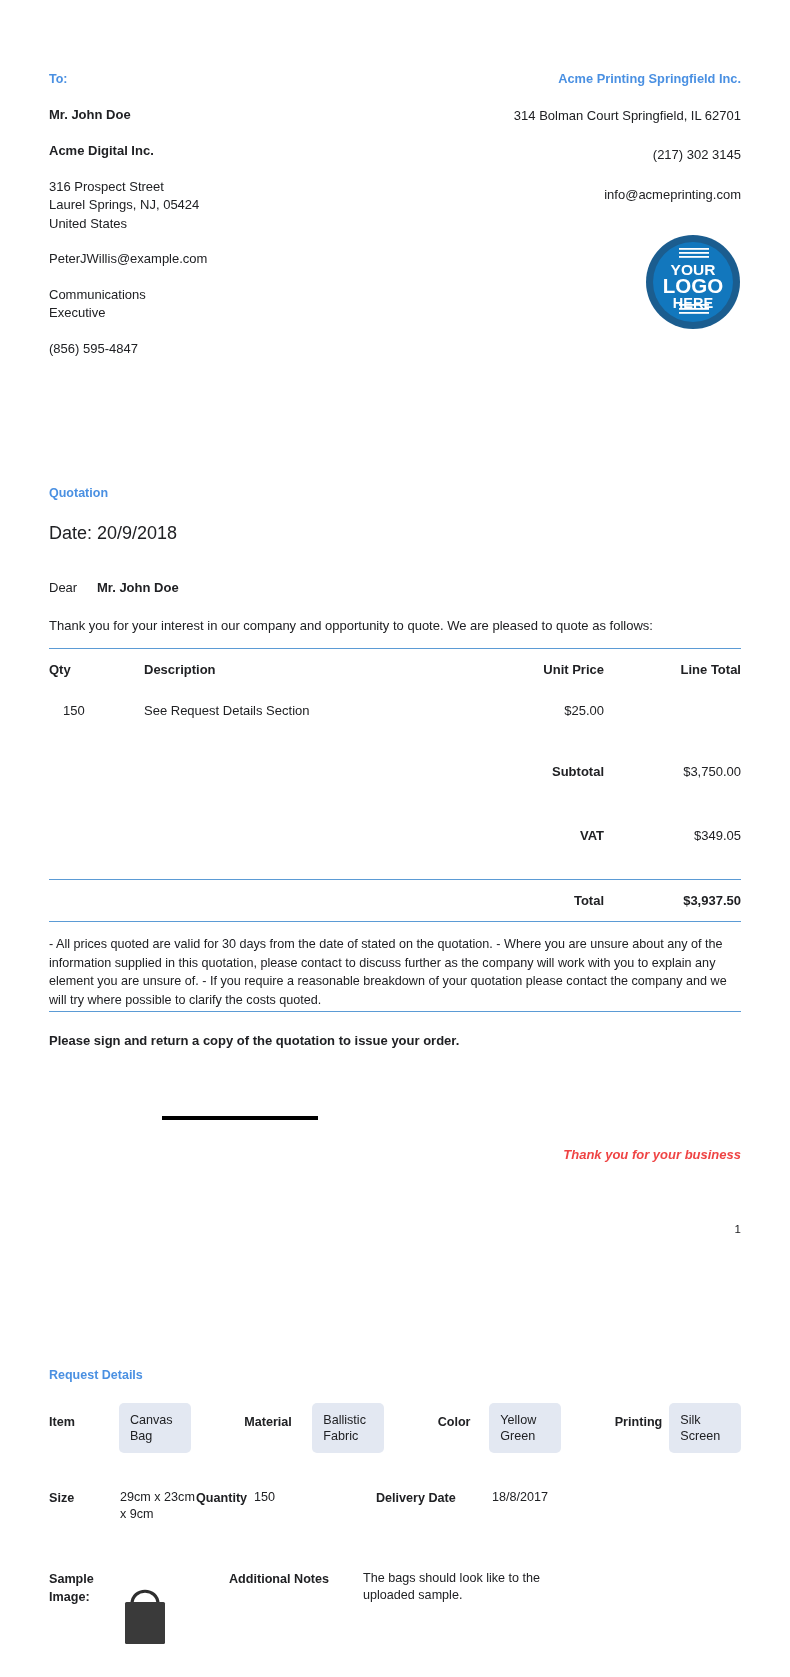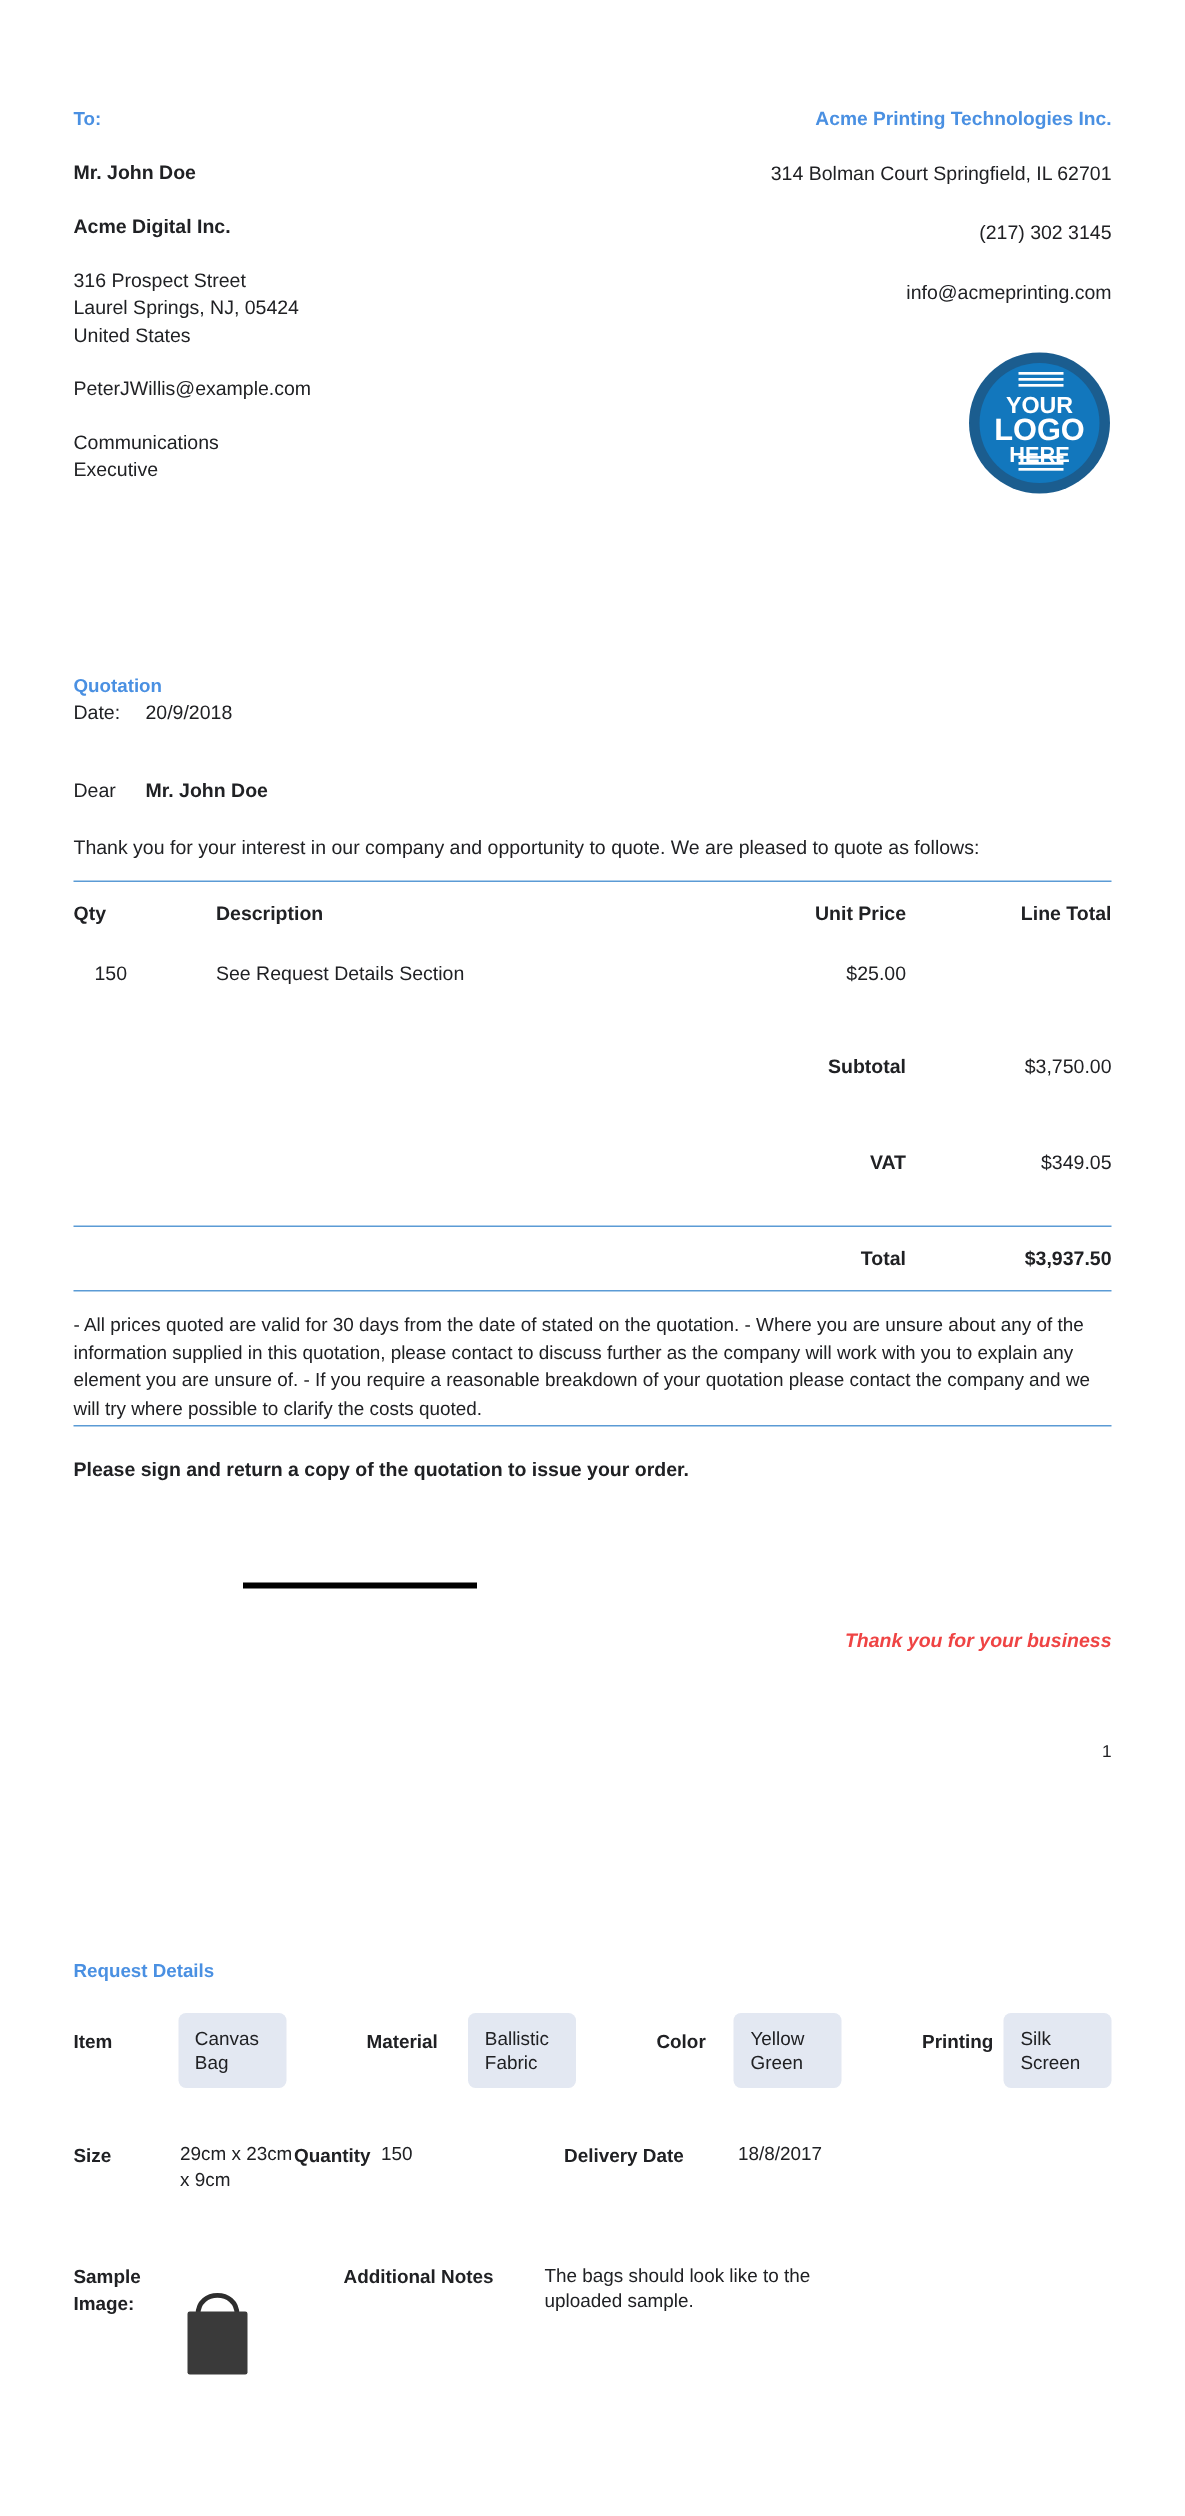--- a/index.html
+++ b/index.html
@@ -75,21 +75,22 @@
   }
 
   
   .section-title {
     color: #4a90e2;
     font-weight: bold;
     font-size: 12.5px;
   }
   .quotation-head { margin-top: 108px; }
   .date-row {
-    font-size: 13px;
+    margin-top: 18px;
+    font-size: 18px;
     display: flex;
   }
   .date-row .k { width: 48px; }
   .dear-row {
     margin-top: 33px;
     font-size: 13px;
     display: flex;
   }
   .dear-row .k { width: 48px; }
   .dear-row .v { font-weight: bold; }
@@ -225,24 +226,25 @@
       <div class="hdr-left">
         <div class="to-label">To:</div>
         <div class="bold-line">Mr. John Doe</div>
         <div class="bold-line">Acme Digital Inc.</div>
         <div class="addr-block" style="white-space:pre-line">316 Prospect Street
 Laurel Springs, NJ, 05424
 United States</div>
         <div class="plain-line">PeterJWillis@example.com</div>
         <div class="addr-block" style="white-space:pre-line">Communications
 Executive</div>
+        <div class="plain-line">(856) 595-4847</div>
       </div>
 
       <div class="hdr-right">
-        <div class="company-name">Acme Printing Technologies Inc.</div>
+        <div class="company-name">Acme Printing Springfield Inc.</div>
         <div class="plain-line">314 Bolman Court Springfield, IL 62701</div>
         <div class="plain-line">(217) 302 3145</div>
         <div class="plain-line">info@acmeprinting.com</div>
 
         <div class="logo-wrap">
           <svg viewBox="0 0 96 96" width="96" height="96">
             <circle cx="48" cy="48" r="47" fill="#1b5d8f"></circle>
             <circle cx="48" cy="48" r="40" fill="#1277bd"></circle>
             <g fill="#ffffff">
               <rect x="34" y="14" width="30" height="1.8"></rect>

